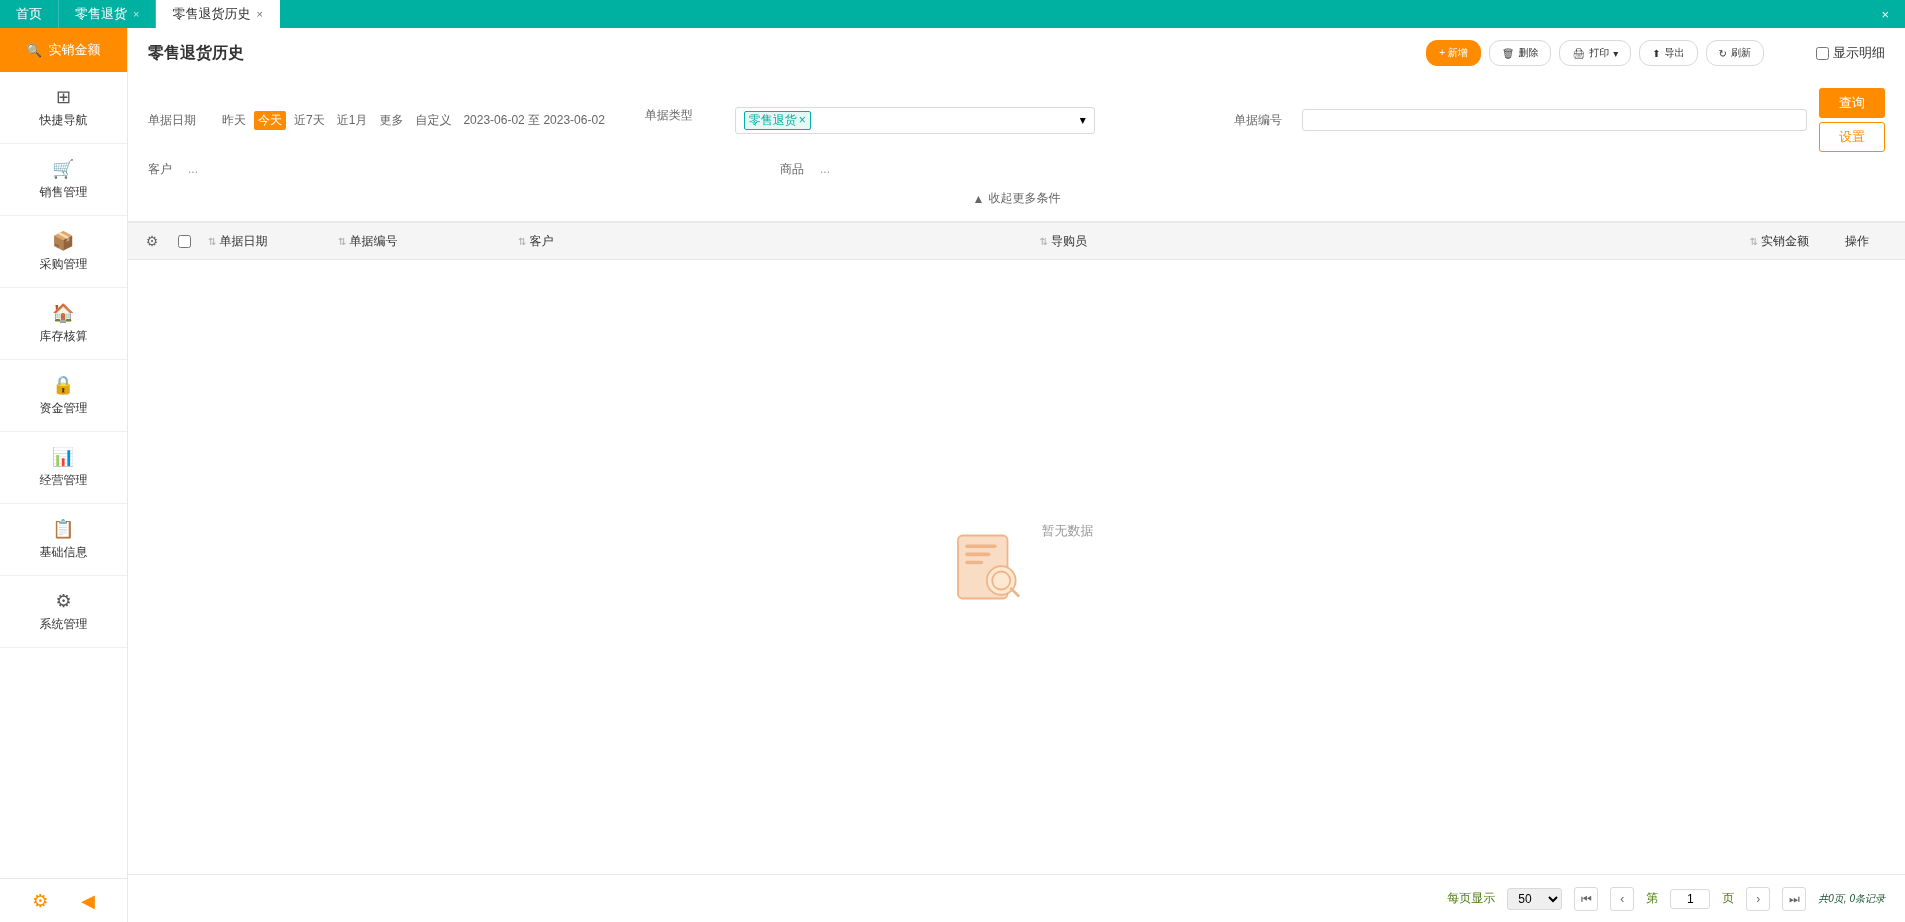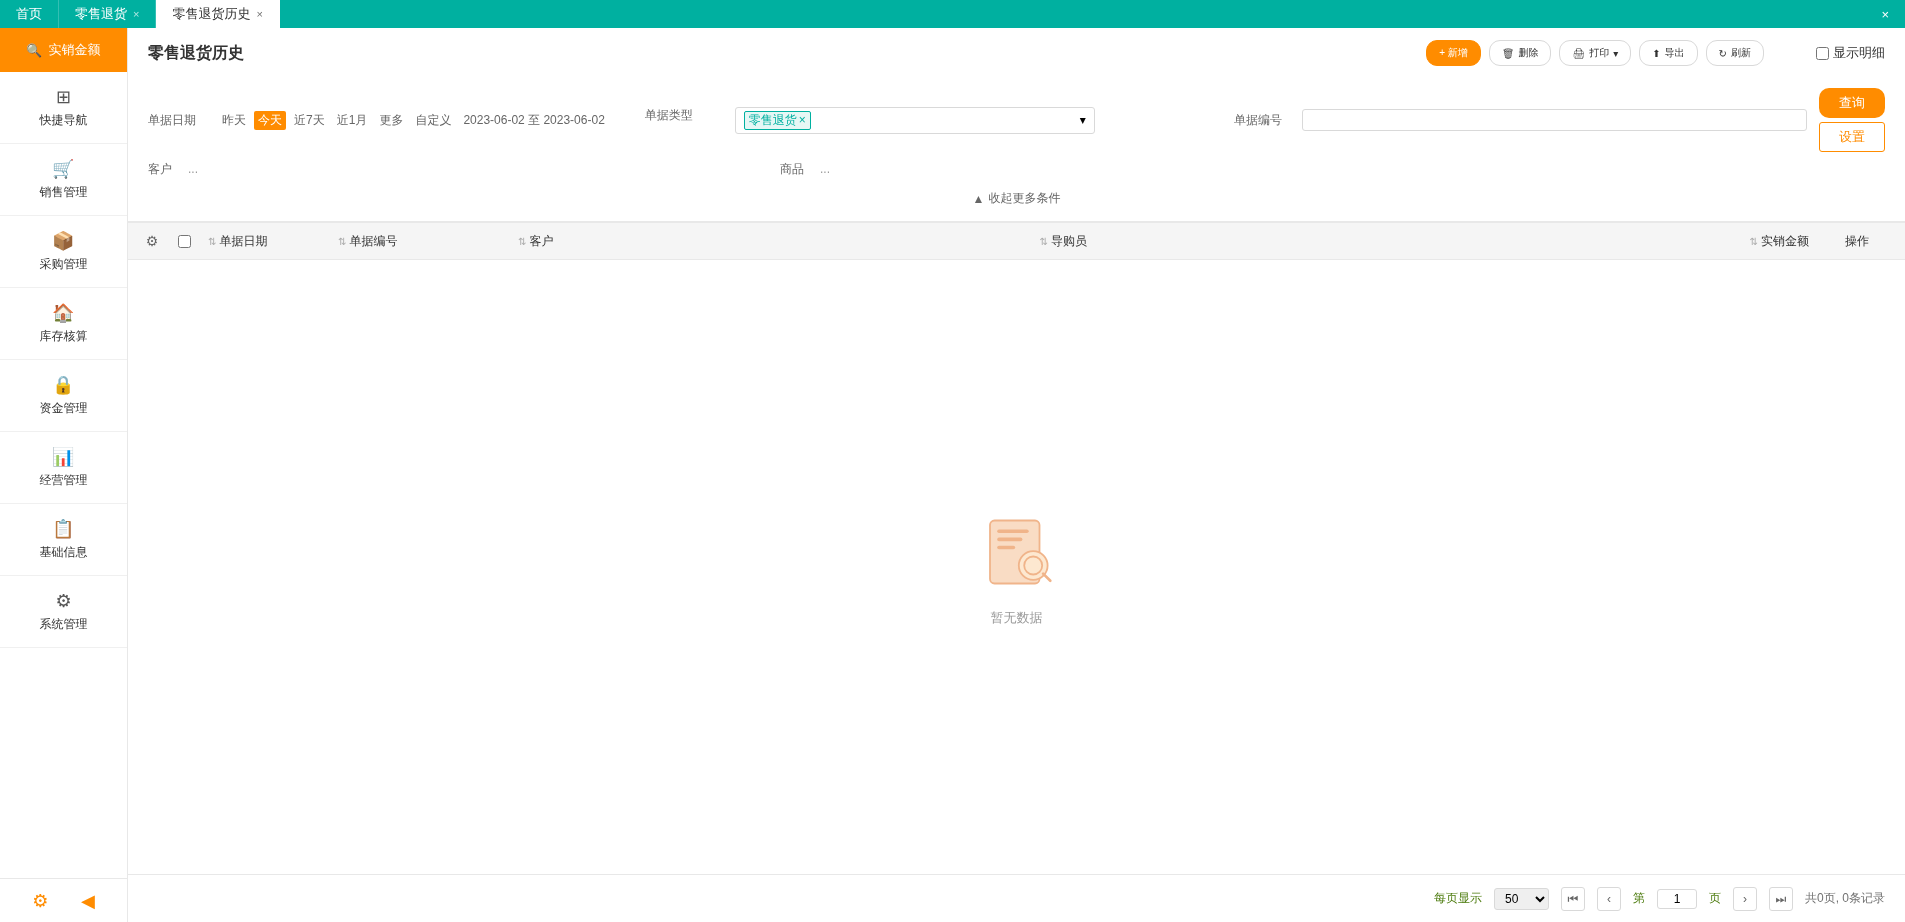--- a/index.html
+++ b/index.html
@@ -318,22 +318,22 @@
     .table-body {
       flex: 1;
       display: flex;
       flex-direction: column;
       align-items: center;
       justify-content: center;
       overflow: auto;
     }
     .empty-state {
       display: flex;
-      flex-direction: column;
-      align-items: center;
+      flex-direction: row;
+      align-items: flex-start;
       gap: 12px;
     }
     .empty-icon {
       width: 90px;
       height: 90px;
     }
     .empty-text {
       font-size: 13px;
       color: #999;
     }
@@ -376,33 +376,34 @@
     }
     .pagination-page-input {
       width: 40px;
       border: 1px solid #d9d9d9;
       border-radius: 3px;
       text-align: center;
       font-size: 12px;
       padding: 2px 4px;
     }
     .pagination-info {
-      font-size: 12px;
-      color: #737373;
+      font-size: 10px;
+      color: #14532d;
+      font-style: italic;
     }
 
     
     .gear-icon { font-size: 14px; color: #666; cursor: pointer; }
 
     
     .query-btn {
       background: #ff8c00;
       color: #fff;
       border: none;
-      border-radius: 10px;
+      border-radius: 3px;
       padding: 6px 20px;
       font-size: 13px;
       cursor: pointer;
     }
     .settings-btn {
       background: #fff;
       color: #ff8c00;
       border: 1px solid #ff8c00;
       border-radius: 3px;
       padding: 5px 16px;

